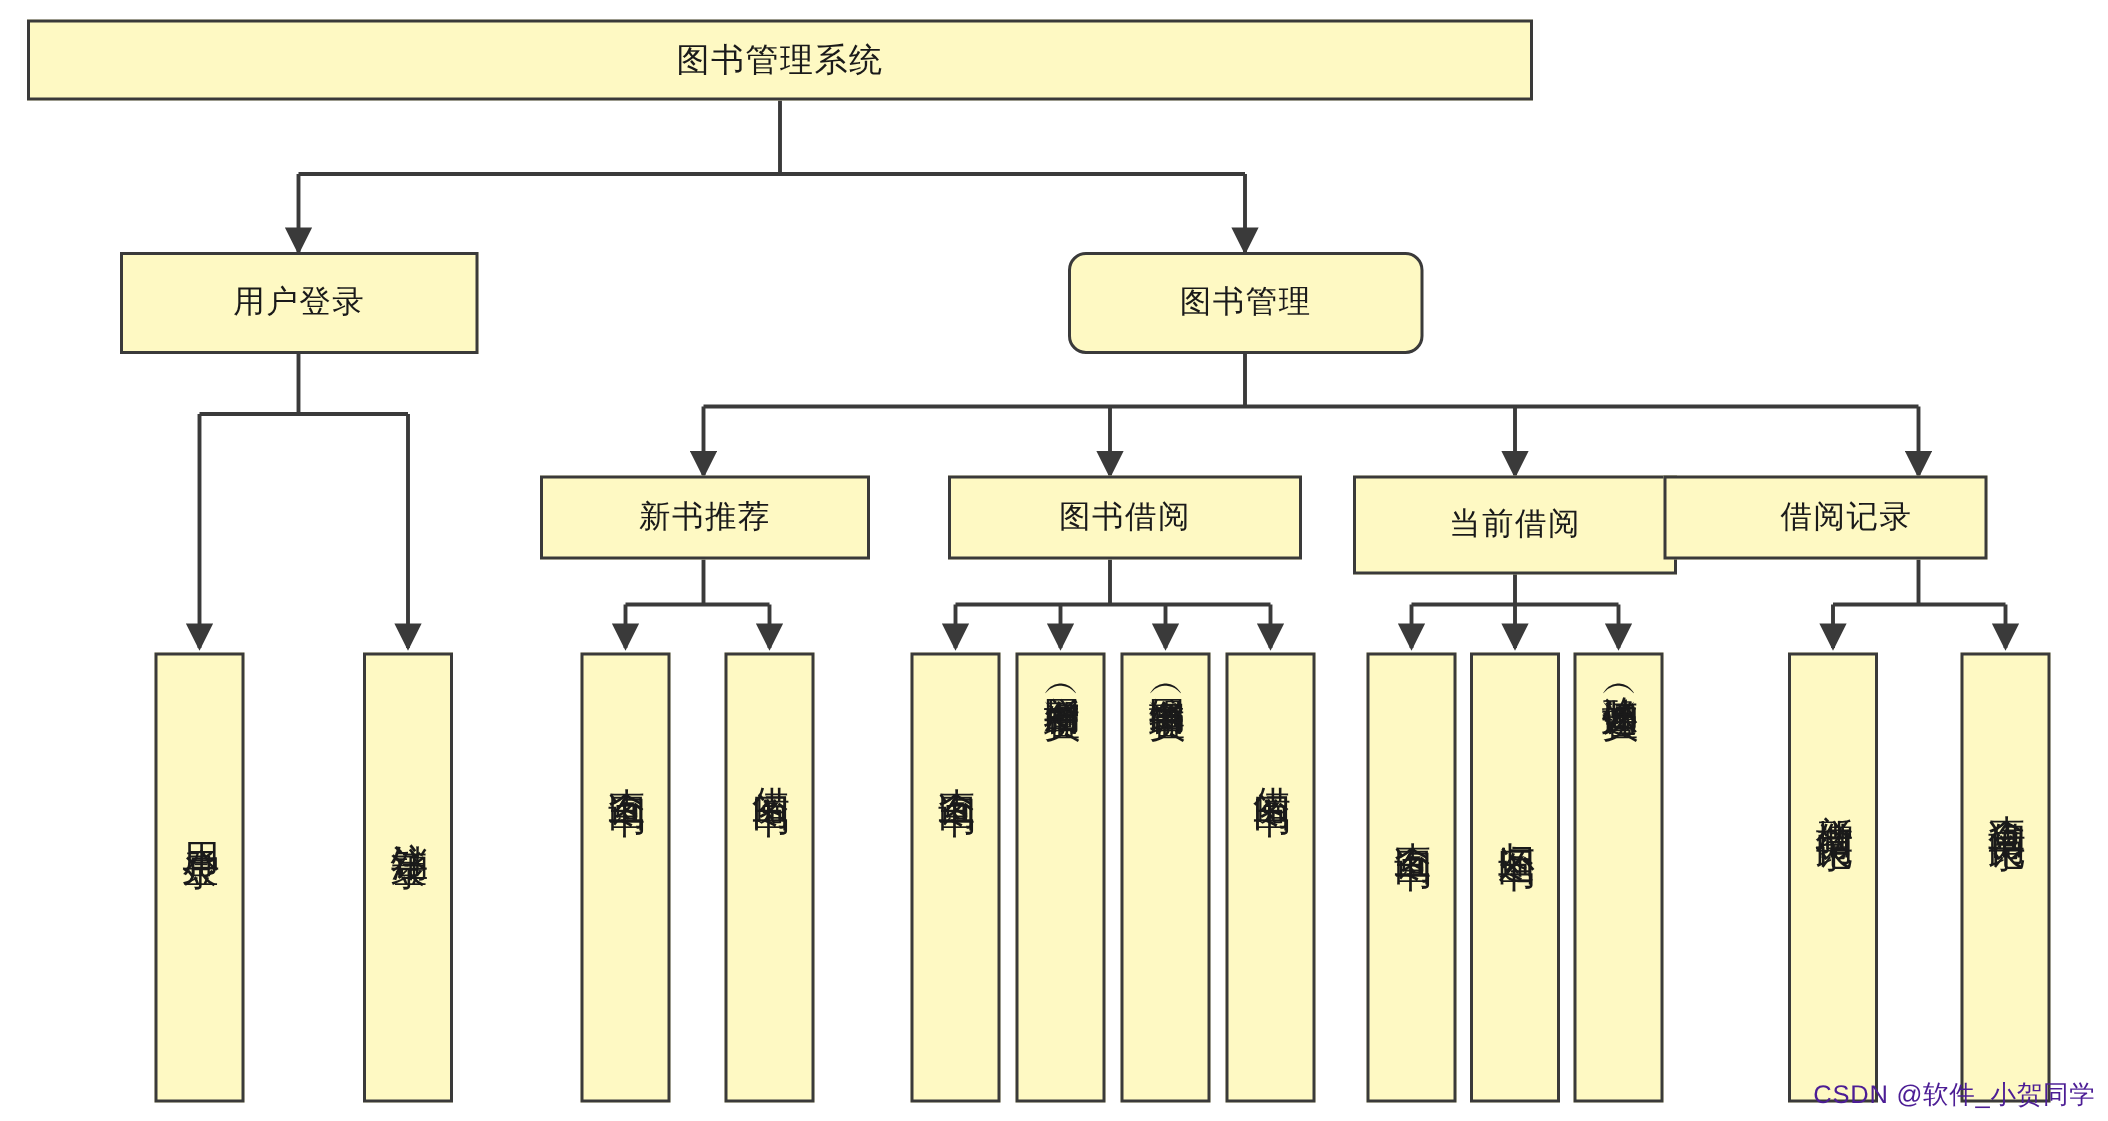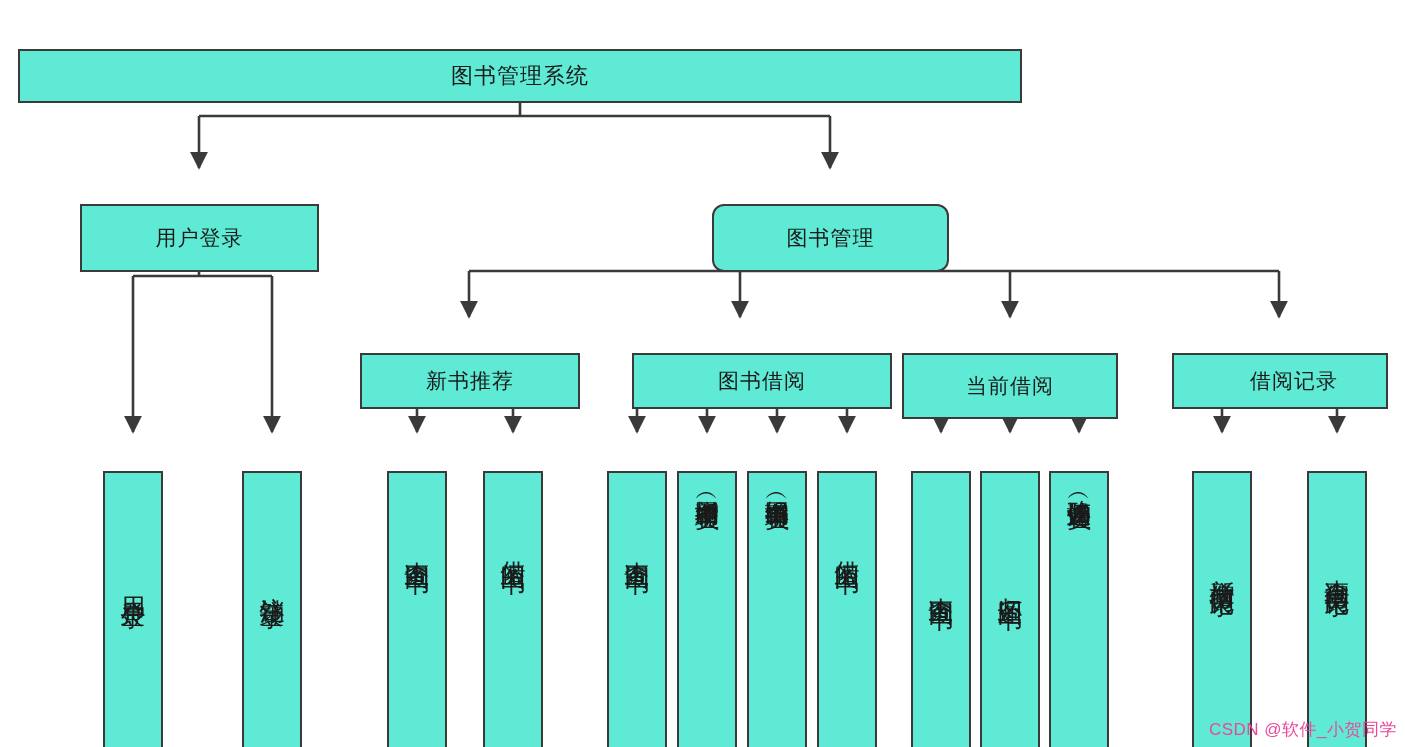--- a/index.html
+++ b/index.html
@@ -22,28 +22,27 @@
     position: absolute;
     left: 0;
     top: 0;
     width: 1405px;
     height: 747px;
     pointer-events: none;
   }
   .node {
     position: absolute;
     box-sizing: border-box;
-    background: #5eead4;
+    background: #fef9c3;
     border: 2px solid #3a3a3a;
     display: flex;
     align-items: center;
     justify-content: center;
     color: #1a1a1a;
     z-index: 2;
-    margin-top: 36px;
   }
   .node .label {
     display: block;
     text-align: center;
     line-height: 1.18;
     white-space: nowrap;
   }
   
   .node.horiz .label {
     font-size: 21px;
@@ -77,21 +76,21 @@
     padding-top: 60px;
   }
   .node.vert.mid3 .label {
     padding-top: 96px;
   }
   .watermark {
     position: absolute;
     right: 8px;
     bottom: 6px;
     font-size: 17px;
-    color: #ec4899;
+    color: #4c1d95;
     letter-spacing: 0.5px;
     white-space: nowrap;
     z-index: 5;
     font-family: "Liberation Sans", "DejaVu Sans", sans-serif;
   }
 </style>
 </head>
 <body>
 
 <div id="canvas">
@@ -155,29 +154,29 @@
   </div>
 
   <div class="node horiz" style="left:712px; top:168px; width:237px; height:68px;border-radius:12px;">
     <span class="label">图书管理</span>
   </div>
 
   <div class="node horiz" style="left:360px; top:317px; width:220px; height:56px;">
     <span class="label">新书推荐</span>
   </div>
 
-  <div class="node horiz" style="left:632px; top:317px; width:260px; height:56px;">
+  <div class="node horiz" style="left:632px; top:317px; width:236px; height:56px;">
     <span class="label">图书借阅</span>
   </div>
 
   <div class="node horiz" style="left:902px; top:317px; width:216px; height:66px;">
     <span class="label">当前借阅</span>
   </div>
 
-  <div class="node horiz" style="left:1172px; top:317px; width:216px; height:56px;padding-left:28px;">
+  <div class="node horiz" style="left:1109px; top:317px; width:216px; height:56px;padding-left:28px;">
     <span class="label">借阅记录</span>
   </div>
 
   <div class="node vert mid3" style="left:103px; top:435px; width:60px; height:300px;">
     <span class="label">用户登录</span>
   </div>
 
   <div class="node vert mid3" style="left:242px; top:435px; width:60px; height:300px;">
     <span class="label">注销登录</span>
   </div>

